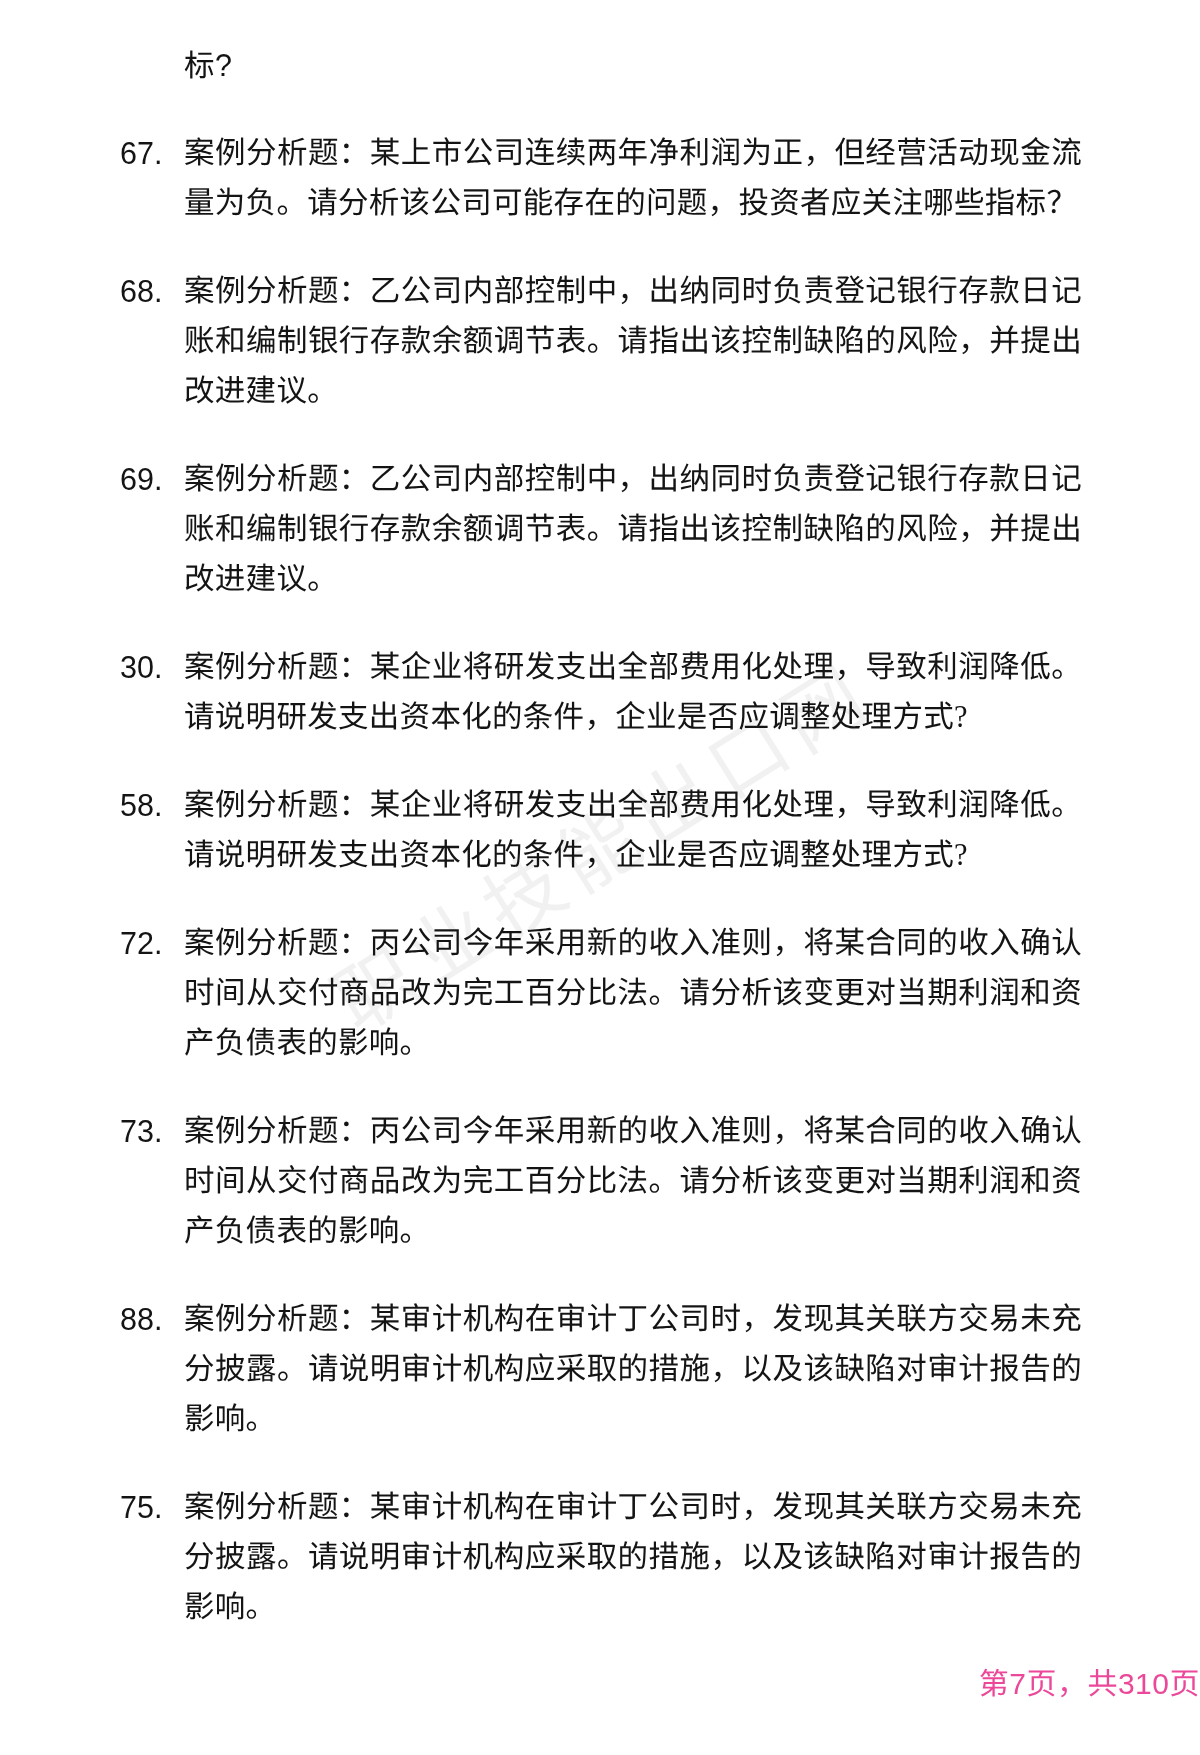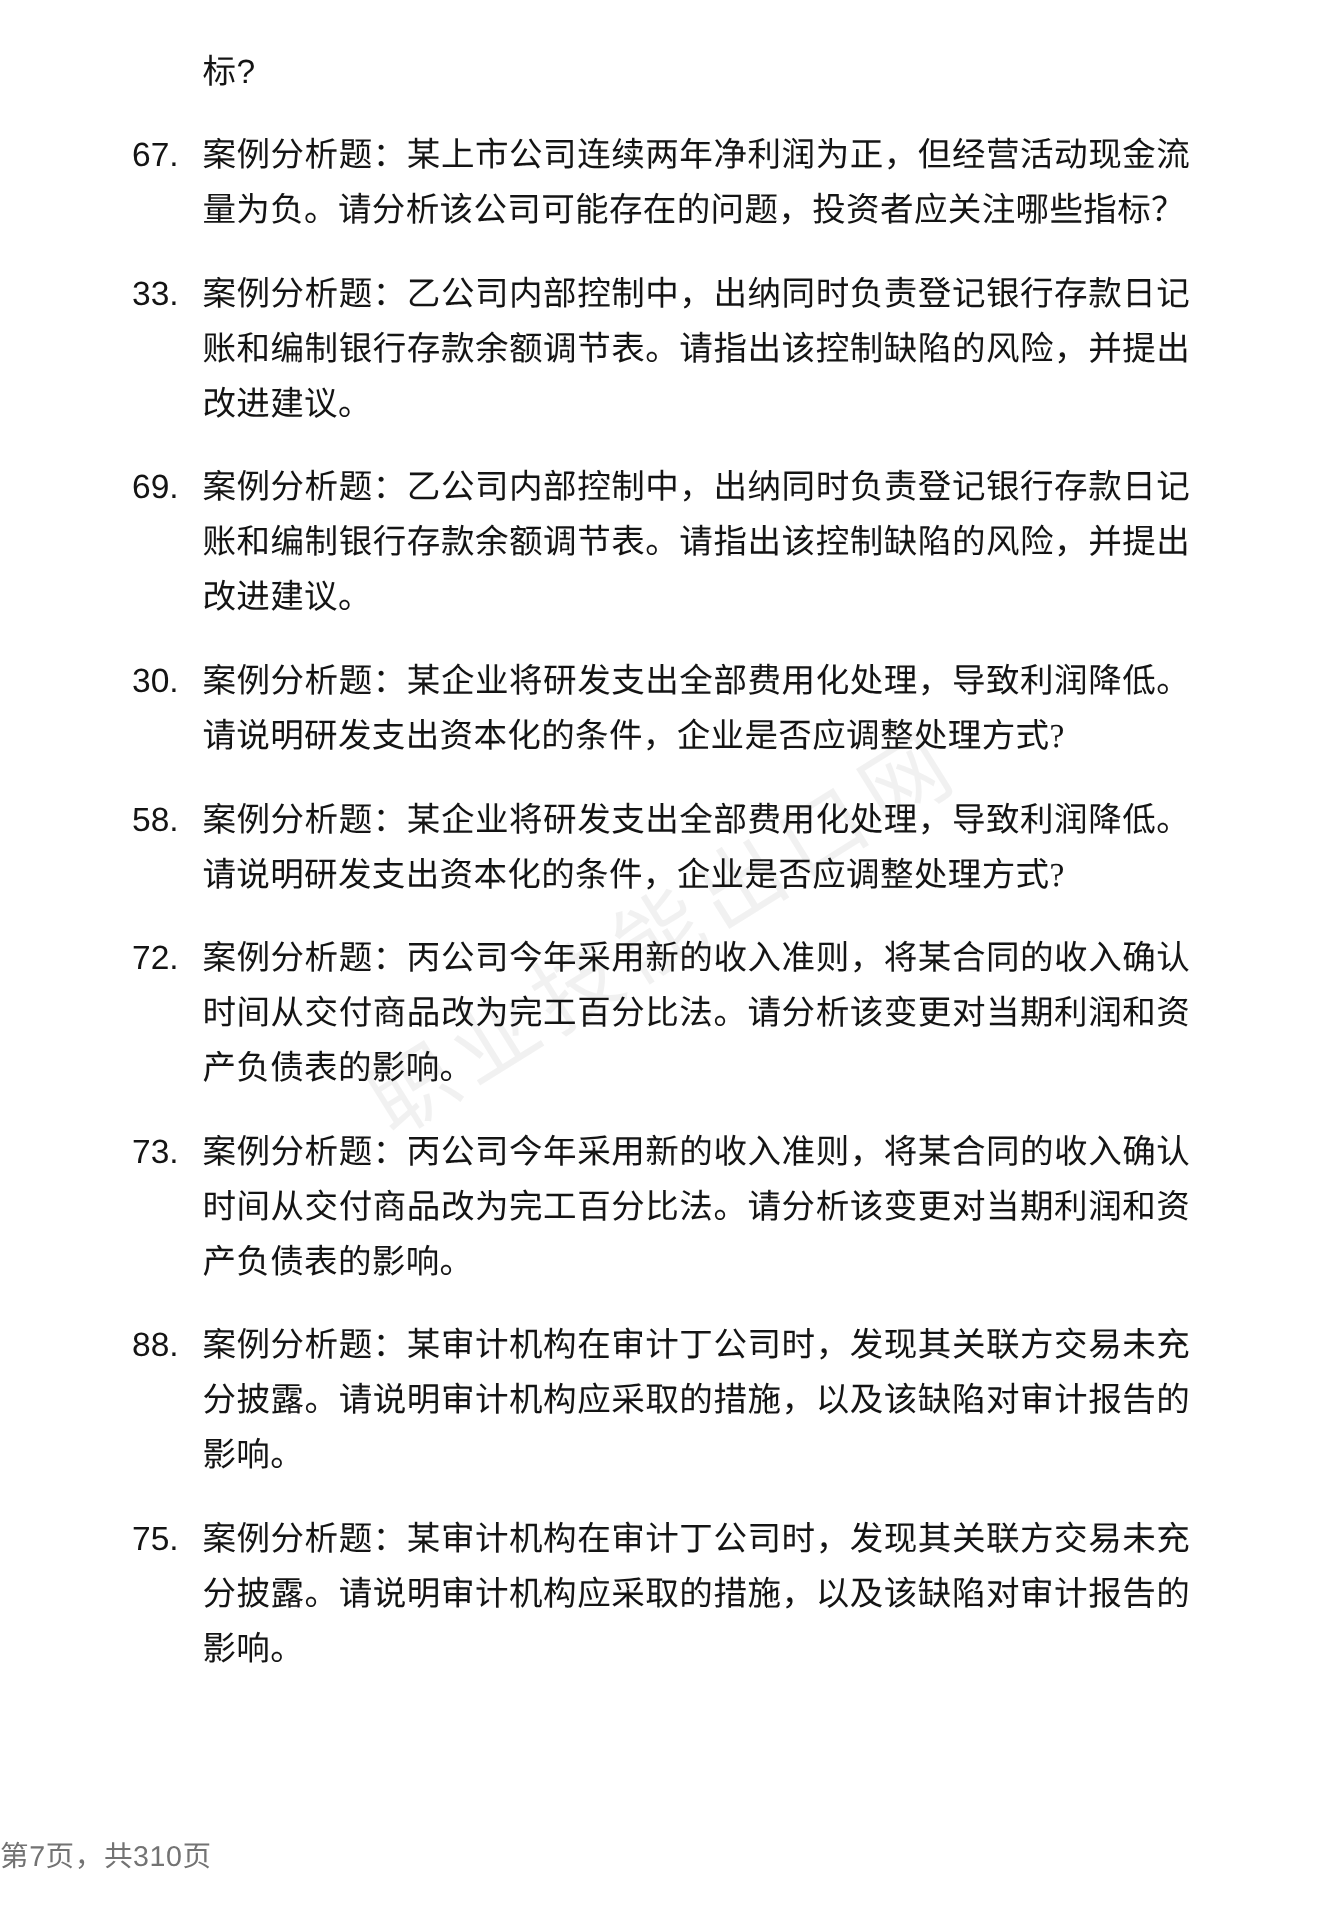--- a/index.html
+++ b/index.html
@@ -39,21 +39,21 @@
   .cont-line {
     font-size: 30.5px;
     line-height: 50px;
     letter-spacing: 0.4px;
     margin: 0 0 0 66px;
     text-indent: 0;
   }
   .qitem {
     display: flex;
     align-items: flex-start;
-    margin-top: 26px;
+    margin-top: 38px;
   }
   .qnum {
     width: 66px;
     flex: 0 0 66px;
     font-size: 30.5px;
     line-height: 50px;
     text-align: left;
     padding-left: 2px;
     box-sizing: border-box;
   }
@@ -65,45 +65,45 @@
     text-align: justify;
     text-justify: inter-ideograph;
     word-break: break-all;
     font-family: Liberation Serif, serif;
   }
   .footer {
     position: absolute;
     left: 0;
     right: 0;
     bottom: 52px;
-    text-align: left;
-    font-size: 26px;
+    text-align: right;
+    font-size: 30px;
     letter-spacing: 0.5px;
-    color: #737373;
+    color: #ec4899;
     z-index: 2;
   }
 </style>
 </head>
 <body>
 
 <div class="page">
 
   <div class="watermark">职业技能出口网</div>
 
   <div class="content">
 
     <p class="cont-line">标?</p>
 
     <div class="qitem">
       <div class="qnum">67.</div>
       <div class="qtext">案例分析题：某上市公司连续两年净利润为正，但经营活动现金流量为负。请分析该公司可能存在的问题，投资者应关注哪些指标？</div>
     </div>
 
     <div class="qitem">
-      <div class="qnum">33.</div>
+      <div class="qnum">68.</div>
       <div class="qtext">案例分析题：乙公司内部控制中，出纳同时负责登记银行存款日记账和编制银行存款余额调节表。请指出该控制缺陷的风险，并提出改进建议。</div>
     </div>
 
     <div class="qitem">
       <div class="qnum">69.</div>
       <div class="qtext">案例分析题：乙公司内部控制中，出纳同时负责登记银行存款日记账和编制银行存款余额调节表。请指出该控制缺陷的风险，并提出改进建议。</div>
     </div>
 
     <div class="qitem">
       <div class="qnum">30.</div>

